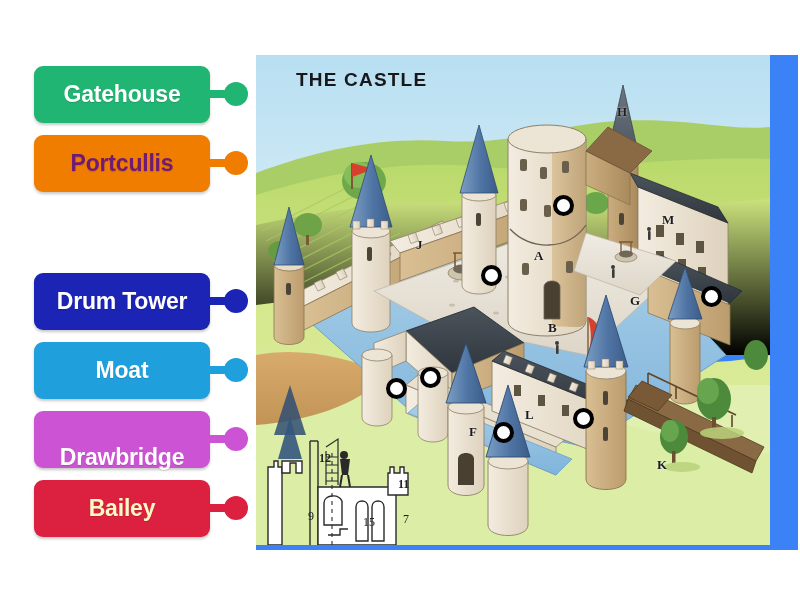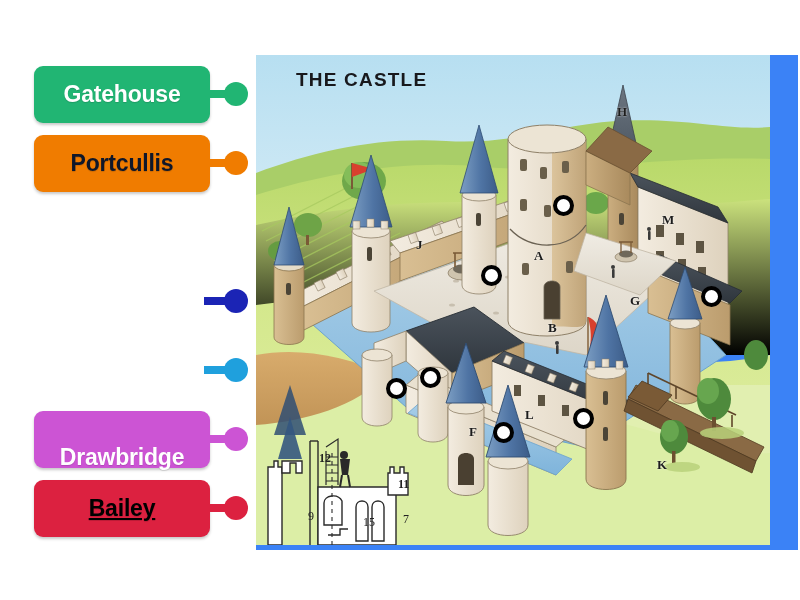--- a/index.html
+++ b/index.html
@@ -143,56 +143,62 @@
         <span class="label-text" style="color: rgb(255, 255, 255);">Gatehouse</span>
       </div>
       <div class="connector">
         <div class="connector-stem" id="stem-0" style="background: rgb(33, 181, 115);"></div>
         <div class="connector-dot" id="dot-0" style="background: rgb(33, 181, 115);"></div>
       </div>
     </div>
 
     <div class="label-row" style="top:69px;">
       <div class="label-pill" id="pill-1" style="background: rgb(240, 124, 0);">
-        <span class="label-text" style="color: #0f172a;">Portcullis</span>
+        <span class="label-text" style="color: #701a75;">Portcullis</span>
       </div>
       <div class="connector">
         <div class="connector-stem" id="stem-1" style="background: rgb(240, 124, 0);"></div>
         <div class="connector-dot" id="dot-1" style="background: rgb(240, 124, 0);"></div>
       </div>
     </div>
 
 
     <div class="label-row" style="top:207px;">
+      <div class="label-pill" id="pill-3" style="background: rgb(27, 36, 181);">
+        <span class="label-text" style="color: rgb(255, 255, 255);">Drum Tower</span>
+      </div>
       <div class="connector">
         <div class="connector-stem" id="stem-3" style="background: rgb(27, 36, 181);"></div>
         <div class="connector-dot" id="dot-3" style="background: rgb(27, 36, 181);"></div>
       </div>
     </div>
 
     <div class="label-row" style="top:276px;">
+      <div class="label-pill" id="pill-4" style="background: rgb(31, 160, 221);">
+        <span class="label-text" style="color: rgb(255, 255, 255);">Moat</span>
+      </div>
       <div class="connector">
         <div class="connector-stem" id="stem-4" style="background: rgb(31, 160, 221);"></div>
         <div class="connector-dot" id="dot-4" style="background: rgb(31, 160, 221);"></div>
       </div>
     </div>
 
     <div class="label-row" style="top:345px;">
       <div class="label-pill" id="pill-5" style="background: rgb(204, 84, 212);">
         <span class="label-text" style="color: rgb(255, 255, 255); margin-top: 36px;">Drawbridge</span>
       </div>
       <div class="connector">
         <div class="connector-stem" id="stem-5" style="background: rgb(204, 84, 212);"></div>
         <div class="connector-dot" id="dot-5" style="background: rgb(204, 84, 212);"></div>
       </div>
     </div>
 
     <div class="label-row" style="top:414px;">
       <div class="label-pill" id="pill-6" style="background: rgb(220, 33, 64);">
-        <span class="label-text" style="color: #000000; text-decoration: underline;">Bailey</span>
+        <span class="label-text" style="color: #fef9c3;">Bailey</span>
       </div>
       <div class="connector">
         <div class="connector-stem" id="stem-6" style="background: rgb(220, 33, 64);"></div>
         <div class="connector-dot" id="dot-6" style="background: rgb(220, 33, 64);"></div>
       </div>
     </div>
 
   </div>
 
   <div id="castle-panel">

